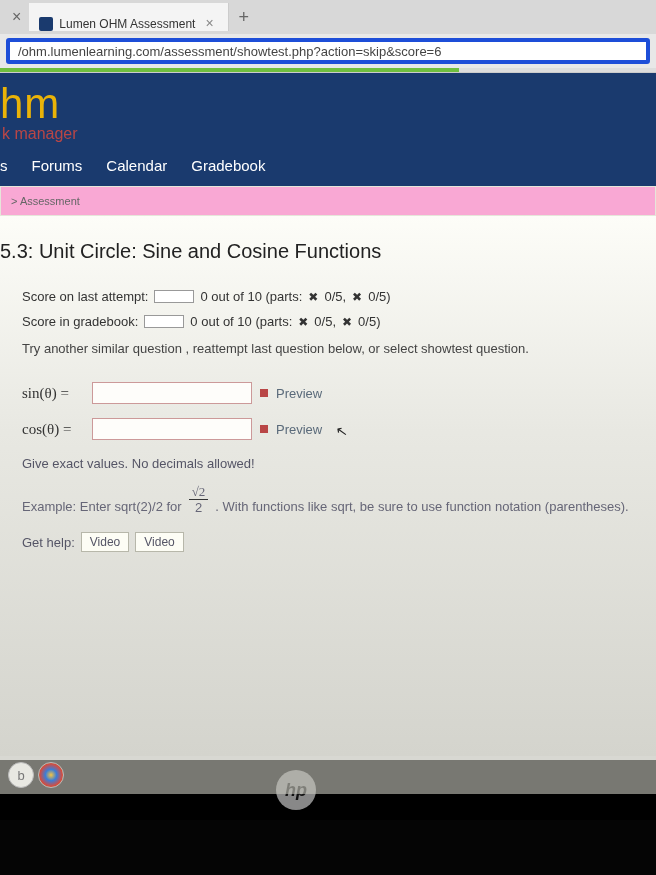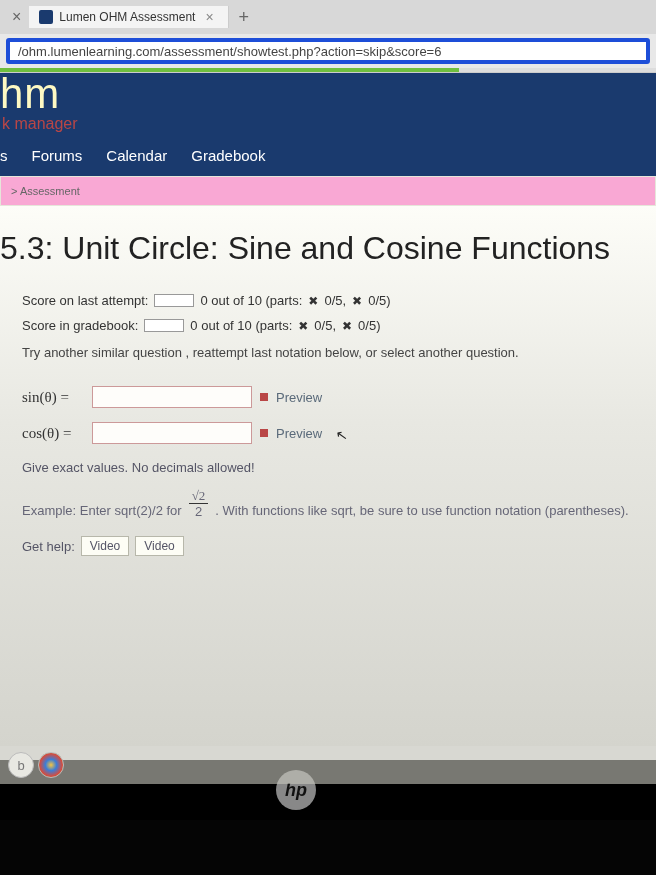--- a/index.html
+++ b/index.html
@@ -23,23 +23,23 @@
   }
   .tab-bar {
     display: flex;
     align-items: center;
     height: 34px;
     background: #d8d8d8;
     padding-left: 4px;
   }
   .tab {
     display: flex;
-    align-items: center;
+    align-items: flex-end;
     background: #f4f4f4;
-    height: 22px;
+    height: 28px;
     padding: 0 10px;
     border-right: 1px solid #ccc;
     font-size: 12px;
     color: #333;
     gap: 6px;
   }
   .tab .close-x {
     color: #888;
     font-size: 14px;
     padding: 0 4px;
@@ -79,24 +79,24 @@
   .green-strip {
     height: 4px;
     background: linear-gradient(to right, #6fbf3f 70%, #ddd 70%);
   }
   .app-header {
     background: #1a3a6e;
     color: #fff;
     padding: 0 0 0 0;
   }
   .brand {
-    padding: 0 0 2px 0;
+    padding: 10px 0 2px 0;
     font-size: 42px;
     font-weight: 300;
-    color: #fef9c3;
+    color: #eab308;
     letter-spacing: 1px;
     line-height: 1;
   }
   .brand-sub {
     font-size: 16px;
     color: #b94646;
     padding-left: 2px;
     margin-top: -2px;
   }
   .nav-row {
@@ -118,21 +118,21 @@
     padding: 8px 10px;
     font-size: 11px;
     color: #666;
   }
   .content {
     padding: 24px 20px 20px 0;
     background: linear-gradient(to bottom, #fdfdf8 0%, #e8e8e2 40%, #d4d4cd 100%);
     min-height: 540px;
   }
   .page-title {
-    font-size: 32px;
+    font-size: 20px;
     font-weight: 400;
     color: #222;
     margin-bottom: 26px;
   }
   .score-block {
     padding-left: 22px;
     font-size: 13px;
     color: #333;
   }
   .score-line {
@@ -358,21 +358,21 @@
         <span>Score in gradebook:</span>
         <span class="score-bar"></span>
         <span>0 out of 10 (parts:</span>
         <span class="x-mark">✖</span>
         <span>0/5,</span>
         <span class="x-mark">✖</span>
         <span>0/5)</span>
       </div>
       <div class="try-line">
         <span class="try-link">Try another similar question</span>
-        <span>, reattempt last notation below, or select another question.</span>
+        <span>, reattempt last question below, or select showtest question.</span>
       </div>
     </div>
 
     <div class="question-body">
 
       <div class="ans-row">
         <span class="math-label">sin(θ) =</span>
         <input class="ans-input" type="text" style="">
         <span class="red-dot"></span>
         <span class="preview-link">Preview</span>

